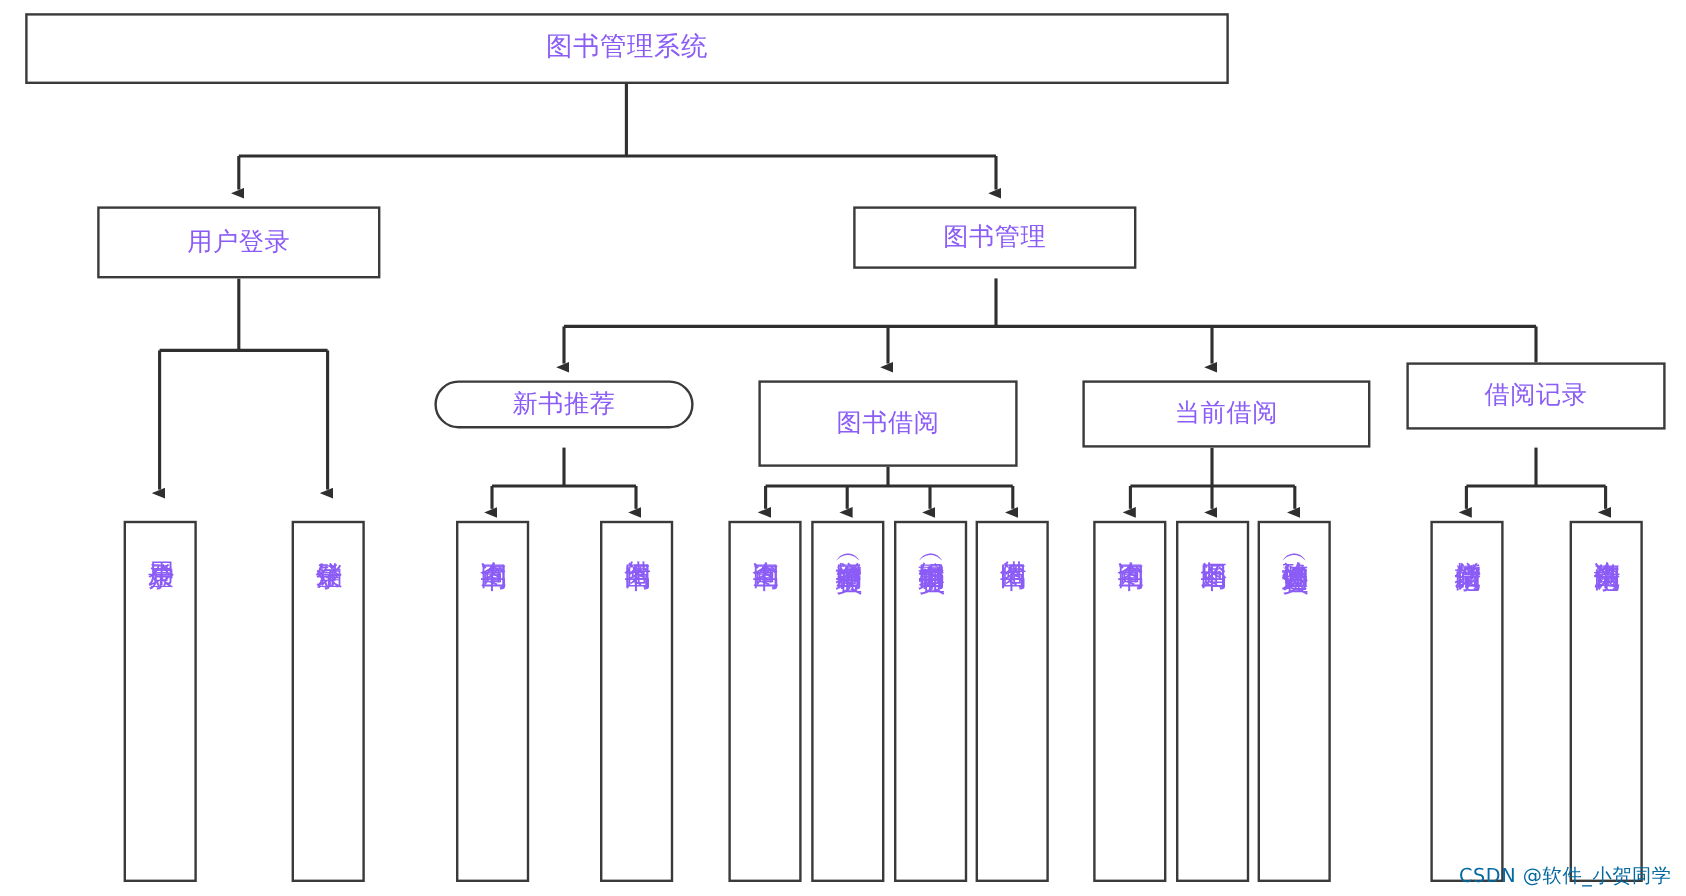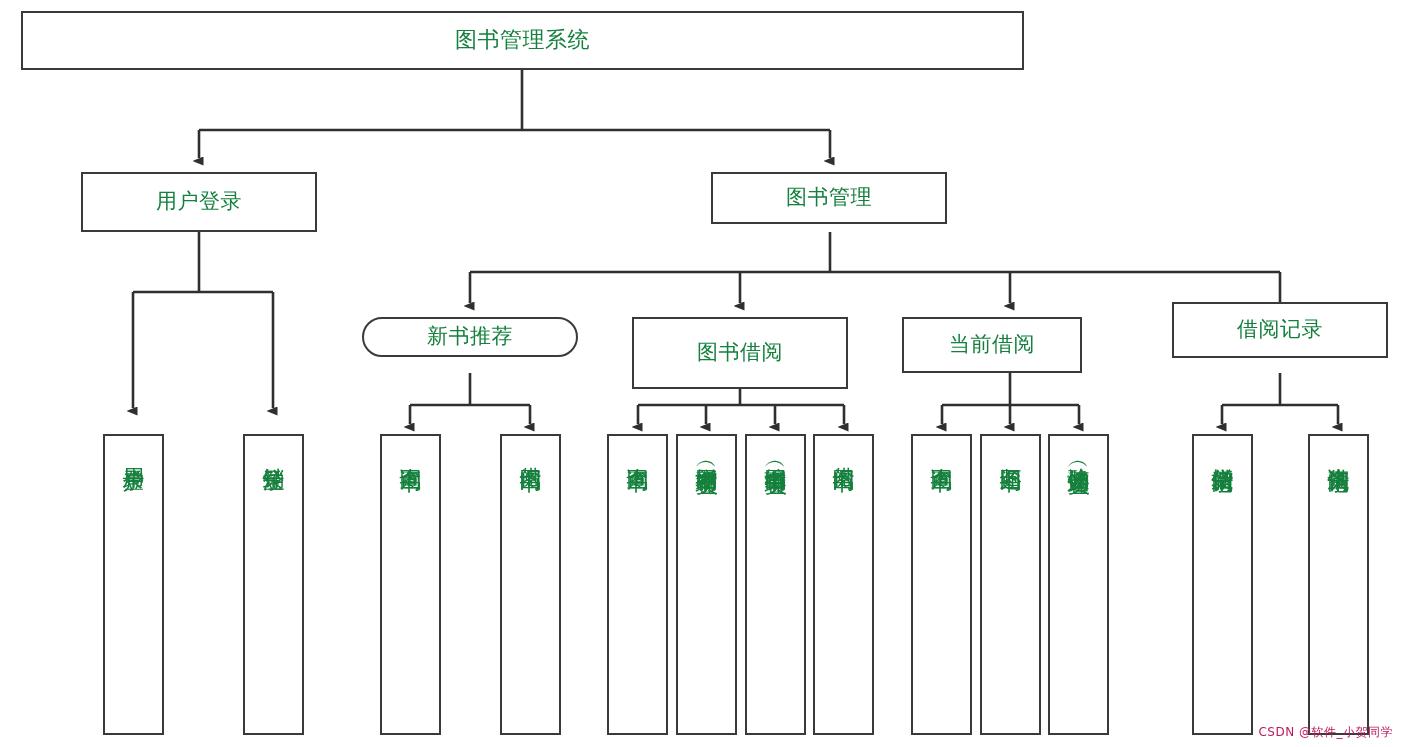--- a/index.html
+++ b/index.html
@@ -13,21 +13,21 @@
   }
   #canvas{position:absolute;left:0;top:0;width:1405px;height:747px;}
   .node{
     position:absolute;
     box-sizing:border-box;
     background:#ffffff;
     border:2px solid #3a3a3a;
     display:flex;
     align-items:center;
     justify-content:center;
-    color:#15803d;
+    color:#8b5cf6;
     z-index:5;
   }
   .node .lbl{
     display:block;
     text-align:center;
     line-height:1.12;
     letter-spacing:0.5px;
   }
   
   .h-node .lbl{
@@ -49,22 +49,22 @@
     letter-spacing:1px;
     white-space:nowrap;
   }
   svg#wires{
     position:absolute;left:0;top:0;width:1405px;height:747px;
     z-index:1;pointer-events:none;
   }
   #watermark{
     position:absolute;
     right:12px;bottom:6px;
-    font-size:12px;
-    color:#be185d;
+    font-size:16px;
+    color:#0369a1;
     letter-spacing:0.5px;
     z-index:9;
     white-space:nowrap;
     margin-top:43px;
   }
 </style>
 </head>
 <body>
 
 <div id="canvas">
@@ -129,21 +129,21 @@
   <div class="node h-node" style="left:711px;top:172px;width:236px;height:52px;">
     <span class="lbl">图书管理</span>
   </div>
 
   <div class="node h-node" style="left:362px;top:317px;width:216px;height:40px;border-radius:23px;">
     <span class="lbl">新书推荐</span>
   </div>
   <div class="node h-node" style="left:632px;top:317px;width:216px;height:72px;">
     <span class="lbl">图书借阅</span>
   </div>
-  <div class="node h-node" style="left:902px;top:317px;width:180px;height:56px;">
+  <div class="node h-node" style="left:902px;top:317px;width:240px;height:56px;">
     <span class="lbl">当前借阅</span>
   </div>
   <div class="node h-node" style="left:1172px;top:302px;width:216px;height:56px;">
     <span class="lbl">借阅记录</span>
   </div>
 
   <div class="node v-node" style="left:103px;top:434px;width:61px;height:301px;">
     <span class="lbl">用户登录</span>
   </div>
   <div class="node v-node" style="left:243px;top:434px;width:61px;height:301px;">

